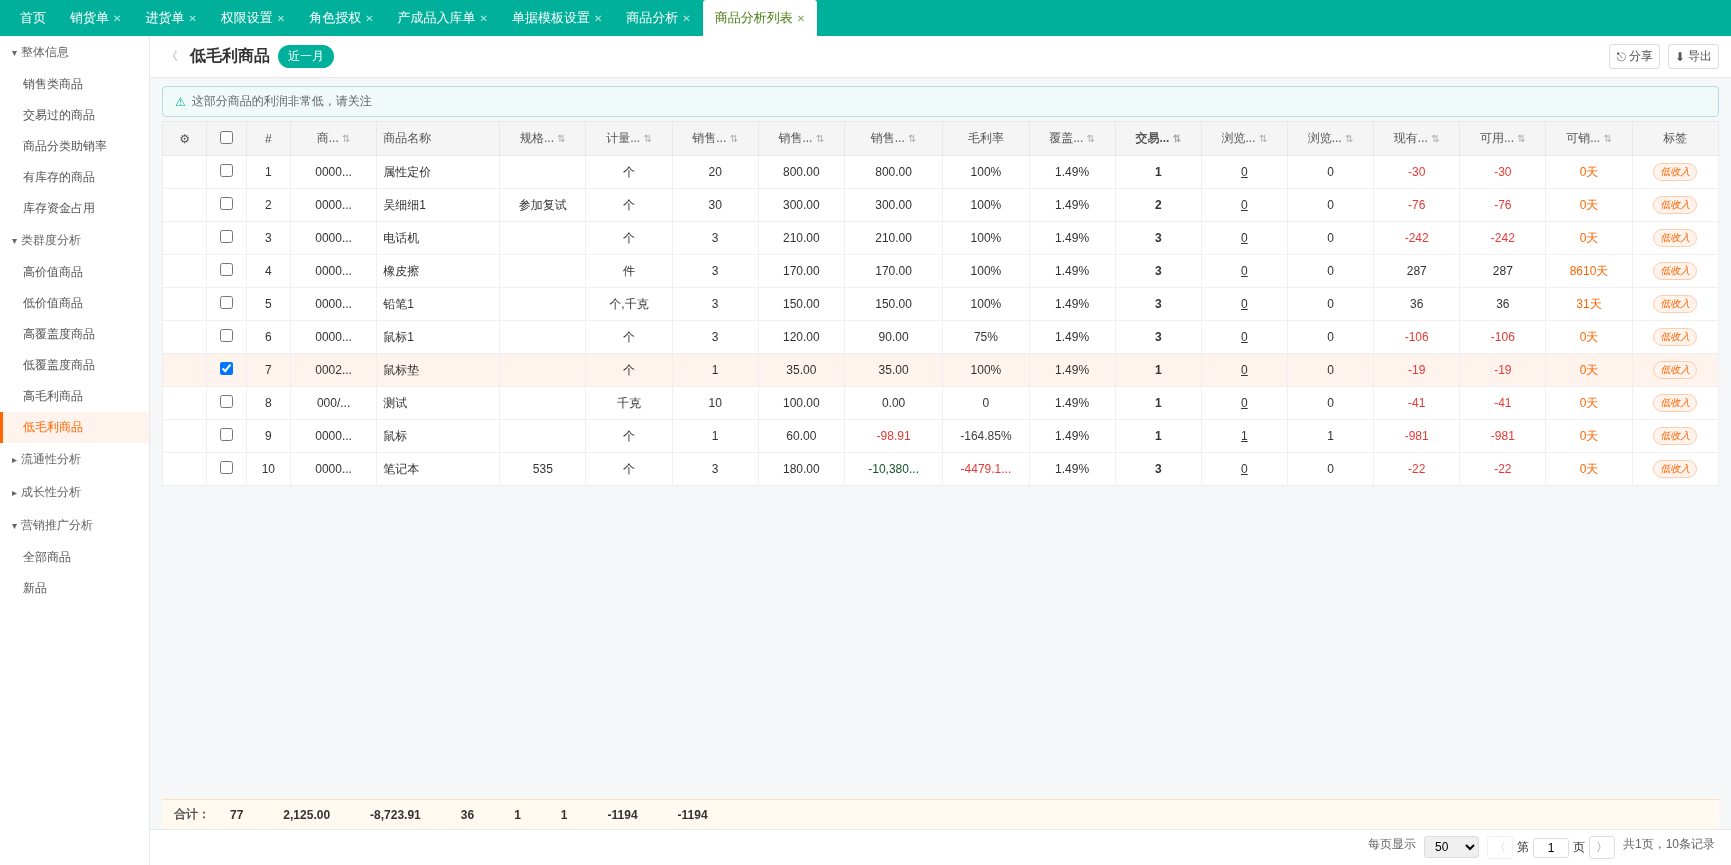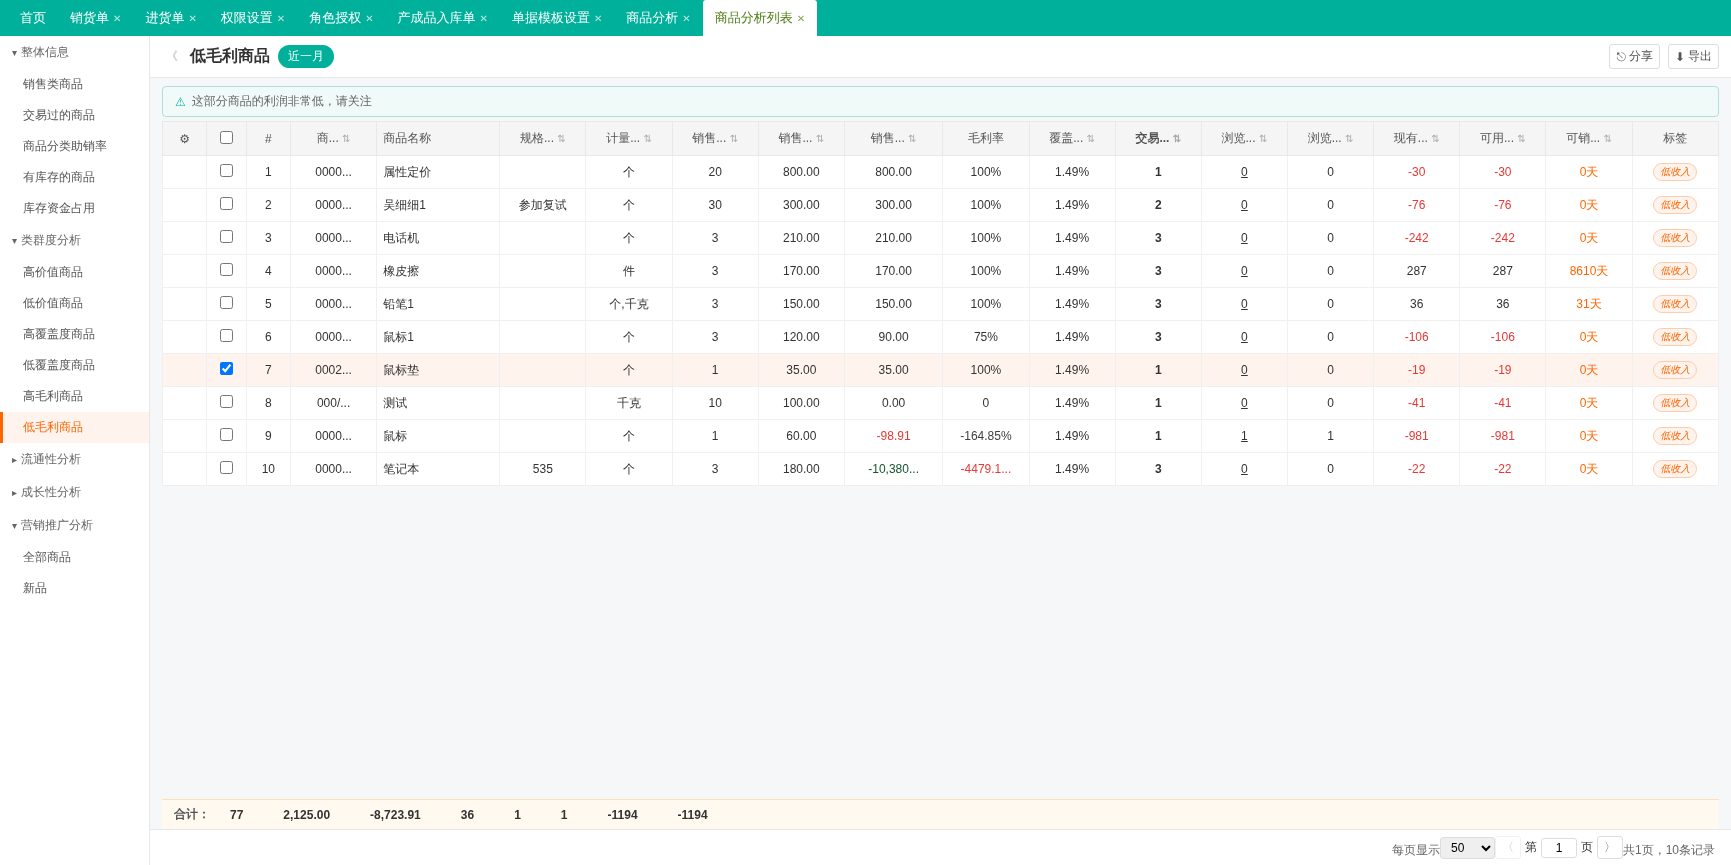--- a/index.html
+++ b/index.html
@@ -227,26 +227,26 @@
       gap: 20px;
       margin: 0 12px;
     }
     .footer-label { font-weight: bold; }
     .footer-total { display: flex; gap: 40px; }
     .footer-val { font-weight: bold; color: #333; }
 
     
     .pagination-bar {
       display: flex;
-      align-items: flex-end;
+      align-items: flex-start;
       justify-content: flex-end;
       padding: 6px 16px;
       background: #fff;
       border-top: 1px solid #e8e8e8;
-      gap: 0;
+      gap: 8px;
       font-size: 12px;
     }
     .page-size-label { color: #666; }
     .page-size-select {
       border: 1px solid #ddd;
       border-radius: 3px;
       padding: 2px 6px;
       font-size: 12px;
     }
     .page-nav {

